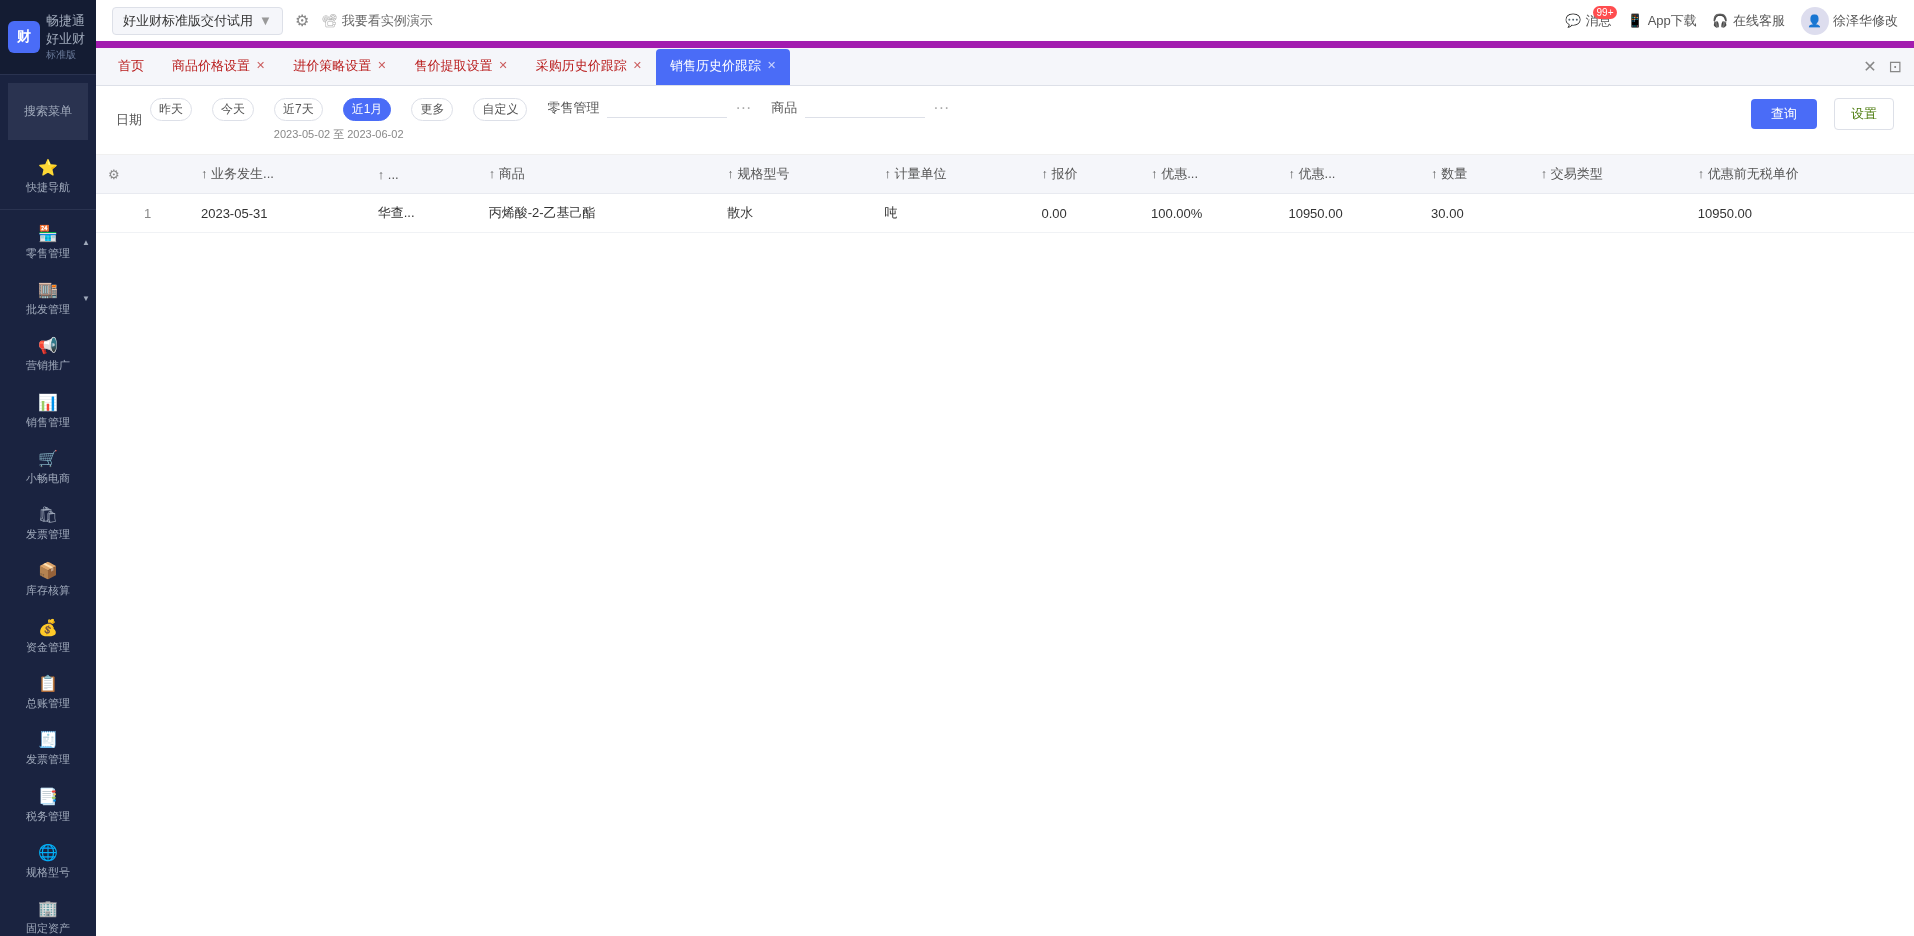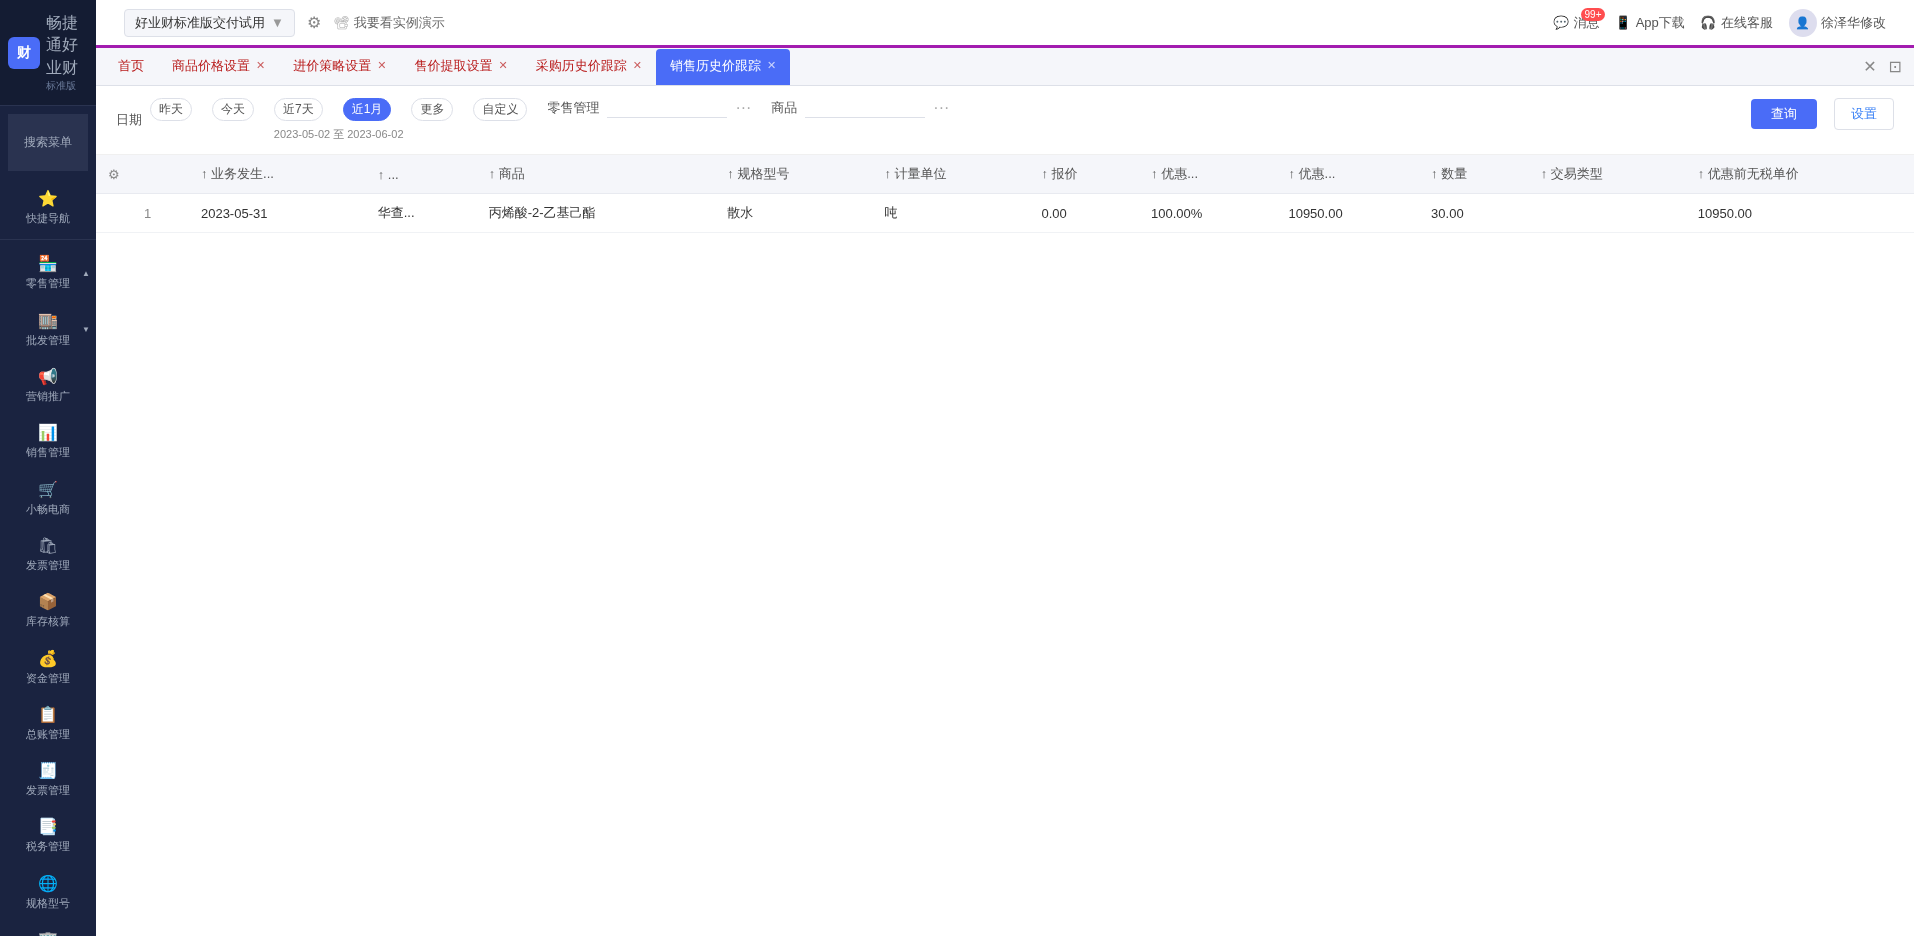--- a/index.html
+++ b/index.html
@@ -2,37 +2,37 @@
 <html><head>
   <meta charset="utf-8">
   <style>
     * { box-sizing: border-box; margin: 0; padding: 0; }
     body { font-family: 'Microsoft YaHei', '微软雅黑', Arial, sans-serif; font-size: 13px; background: #f0f2f5; display: flex; height: 936px; overflow: hidden; }
 
     
     .sidebar { width: 96px; background: #1a2340; color: #c8cdd8; display: flex; flex-direction: column; flex-shrink: 0; height: 100%; }
     .sidebar-logo { padding: 12px 8px; background: #141c33; display: flex; align-items: center; gap: 6px; border-bottom: 1px solid #2a3350; }
     .sidebar-logo-icon { width: 32px; height: 32px; background: #4a6cf7; border-radius: 6px; display: flex; align-items: center; justify-content: center; color: white; font-size: 14px; font-weight: bold; flex-shrink: 0; }
-    .sidebar-logo-text { font-size: 16px; color: #a0aabb; line-height: 1.4; }
+    .sidebar-logo-text { font-size: 13px; color: #a0aabb; line-height: 1.4; }
     .sidebar-logo-sub { font-size: 10px; color: #6a7a99; }
 
     .sidebar-search { padding: 8px; }
     .sidebar-search-btn { width: 100%; background: #2a3350; border: none; color: #a0aabb; padding: 20px 8px; border-radius: 0; font-size: 12px; cursor: pointer; text-align: center; }
     .sidebar-item { padding: 10px 8px; display: flex; flex-direction: column; align-items: center; gap: 3px; cursor: pointer; color: #a0aabb; font-size: 12px; position: relative; }
     .sidebar-item-icon { font-size: 16px; }
     .sidebar-item-label { font-size: 11px; text-align: center; line-height: 1.3; }
     .sidebar-item.has-submenu::after { content: '▲'; font-size: 8px; position: absolute; right: 6px; top: 50%; transform: translateY(-50%); }
     .sidebar-item.collapsed::after { content: '▼'; }
     .sidebar-divider { border-top: 1px solid #2a3350; margin: 4px 0; }
 
     
     .main { flex: 1; display: flex; flex-direction: column; height: 100%; overflow: hidden; }
 
     
-    .topbar { background: #ffffff; border-bottom: 3px solid #a21caf; padding: 0 28px; height: 48px; display: flex; align-items: center; gap: 12px; flex-shrink: 0; }
+    .topbar { background: #ffffff; border-bottom: 7px solid #a21caf; padding: 0 16px; height: 48px; display: flex; align-items: center; gap: 12px; flex-shrink: 0; }
     .topbar-version-selector { display: flex; align-items: center; gap: 6px; background: #f5f6fa; border: 1px solid #dde0e8; border-radius: 4px; padding: 4px 10px; cursor: pointer; font-size: 13px; color: #333; }
     .topbar-version-selector .arrow { color: #999; }
     .topbar-settings-icon { color: #888; cursor: pointer; font-size: 16px; }
     .topbar-demo { display: flex; align-items: center; gap: 4px; color: #666; font-size: 13px; cursor: pointer; }
     .topbar-demo-icon { color: #aaa; }
     .topbar-right { margin-left: auto; display: flex; align-items: center; gap: 16px; }
     .topbar-badge-btn { position: relative; display: flex; align-items: center; gap: 4px; cursor: pointer; color: #555; font-size: 13px; }
     .badge { background: #ff4d4f; color: white; font-size: 10px; padding: 1px 4px; border-radius: 8px; position: absolute; top: -6px; right: -6px; }
     .topbar-user { display: flex; align-items: center; gap: 4px; cursor: pointer; color: #555; font-size: 13px; }
     .user-avatar { width: 28px; height: 28px; background: #dde; border-radius: 50%; display: flex; align-items: center; justify-content: center; font-size: 12px; color: #666; }
@@ -62,21 +62,21 @@
     .filter-label { color: #555; font-size: 13px; flex-shrink: 0; }
     .date-options { display: flex; align-items: center; gap: 4px; flex-direction: column; }
     .date-btns { display: flex; gap: 20px; }
     .date-btn { padding: 2px 8px; border: 1px solid #dde0e8; border-radius: 12px; font-size: 12px; cursor: pointer; color: #555; background: white; }
     .date-btn.active { background: #4a6cf7; color: white; border-color: #4a6cf7; }
     .date-range { font-size: 11px; color: #888; margin-top: 2px; }
     .filter-input { border: none; border-bottom: 1px solid #dde0e8; padding: 2px 4px; font-size: 13px; color: #333; outline: none; width: 120px; }
     .filter-dots { color: #aaa; cursor: pointer; font-size: 16px; }
     .filter-actions { margin-left: auto; display: flex; gap: 17px; align-items: center; }
     .btn-primary { background: #4a6cf7; color: white; border: none; padding: 6px 20px; border-radius: 4px; font-size: 13px; cursor: pointer; font-family: inherit; }
-    .btn-default { background: white; color: #3b82f6; border: 1px solid #dde0e8; padding: 6px 16px; border-radius: 4px; font-size: 13px; cursor: pointer; font-family: inherit; }
+    .btn-default { background: white; color: #4d7c0f; border: 1px solid #dde0e8; padding: 6px 16px; border-radius: 4px; font-size: 13px; cursor: pointer; font-family: inherit; }
 
     
     .table-container { flex: 1; overflow: auto; }
     table { width: 100%; border-collapse: collapse; font-size: 13px; }
     thead { background: #f5f6fa; position: sticky; top: 0; z-index: 1; }
     th { padding: 10px 12px; text-align: left; color: #555; font-weight: normal; border-bottom: 1px solid #e8eaf0; white-space: nowrap; }
     td { padding: 10px 12px; border-bottom: 1px solid #f0f2f5; color: #333; white-space: nowrap; }
     .row-num { color: #888; }
     .gear-th { width: 36px; }
     .gear-icon-th { color: #888; cursor: pointer; }

